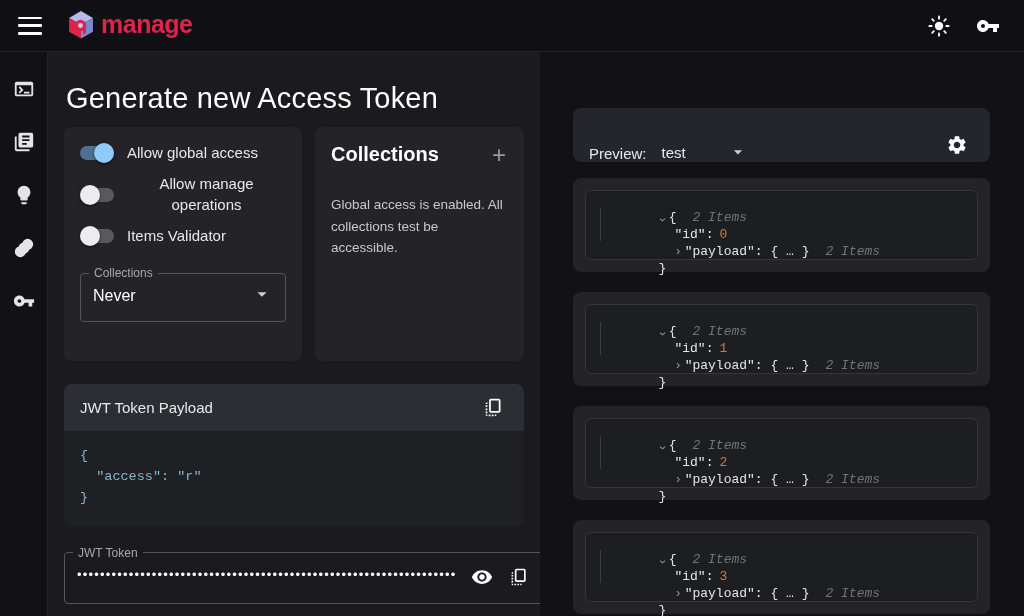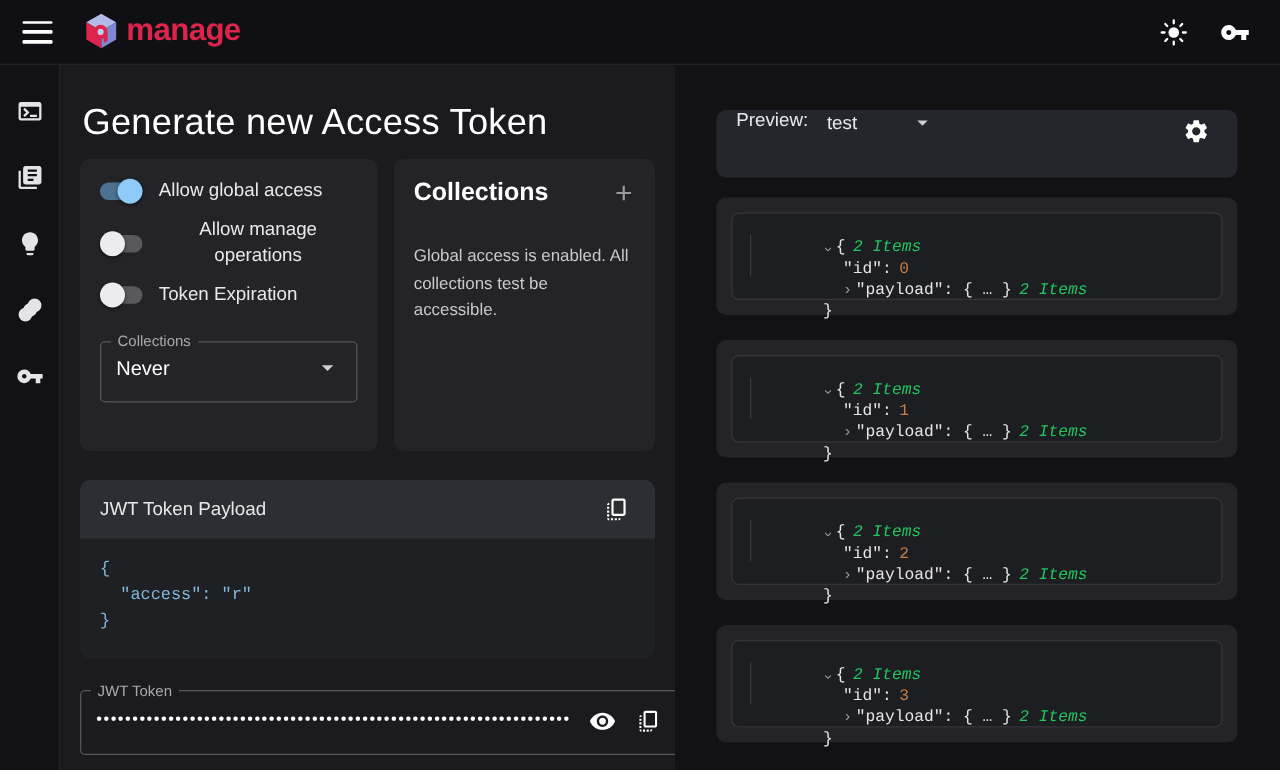--- a/index.html
+++ b/index.html
@@ -76,40 +76,40 @@
   
   .token-field { margin-top:19px; width:460px; border-color:#515158; padding-bottom:8px; }
   .token-row { display:flex; align-items:center; height:32px; }
   .token-dots { flex:1; font-size:13px; letter-spacing:1.2px; color:#fff; white-space:nowrap;
                 overflow:hidden; margin-top:-4px; }
   .token-row .icon-btn { padding:2px; margin-left:12px; }
 
   
   .preview { flex:1; background:#121215; padding:36px 34px 0 33px; }
   .preview-bar { background:#23272d; border-radius:8px; height:54px; display:flex;
-                 align-items:flex-start; padding:0 16px; }
+                 align-items:flex-end; padding:0 16px;margin-top:20px; }
   .preview-label { font-size:15px; color:#e8e8ea; }
   .preview-select { display:flex; align-items:center; cursor:pointer; margin-left:15px; }
   .preview-select .sel-val { font-size:15px; color:#e8e8ea; }
   .preview-select .caret { margin-left:42px; display:flex; }
   .preview-bar .icon-btn { margin-left:auto; }
 
   .record-list {}
   .pcard { background:#232328; border-radius:8px; height:94px; padding:12px; margin-top:20px; }
   .pcard:first-child { margin-top:16px; }
   .pcode { background:#1d1e22; border:1px solid #35353a; border-radius:6px; height:70px;
            padding:1px 10px; position:relative; font-family:"Liberation Mono", monospace;
            font-size:13px; }
   .guide { position:absolute; left:14px; top:17px; height:33px; width:1px; background:#3a3a3f; }
   .ln { line-height:17px; height:17px; white-space:pre; color:#e6e6e8; }
   .ln.ind { padding-left:16px; }
   .chev { color:#9a9aa0; font-size:12px; display:inline-block; margin-right:3px; cursor:pointer; }
   .chev.down { transform:rotate(90deg) translateX(1px); }
   .key, .tok { color:#e6e6e8; }
-  .meta { color:#22c55e; font-style:italic; margin-left:6px; }
+  .meta { color:#737373; font-style:italic; margin-left:16px; }
   .num { color:#c77d48; margin-left:6px; }
 </style>
 </head>
 <body>
 
 <header class="appbar">
   <div class="hamburger">
     <div></div>
       <div></div>
       <div></div>
@@ -198,21 +198,21 @@
             <div class="track"></div>
               <div class="thumb"></div>
           </div>
           <span class="toggle-label">Allow manage operations</span>
         </div>
         <div class="toggle-row">
           <div class="switch">
             <div class="track"></div>
               <div class="thumb"></div>
           </div>
-          <span class="toggle-label">Token Expiration</span>
+          <span class="toggle-label">Items Validator</span>
         </div>
 
         <fieldset class="outlined expiration-field">
           <legend>Collections</legend>
           <div class="select-row">
             <span class="select-value">Never</span>
             <span class="caret">
               <svg width="22" height="22" viewBox="0 0 24 24">
                   <path d="M7 10l5 5 5-5z"></path>
                 </svg>

